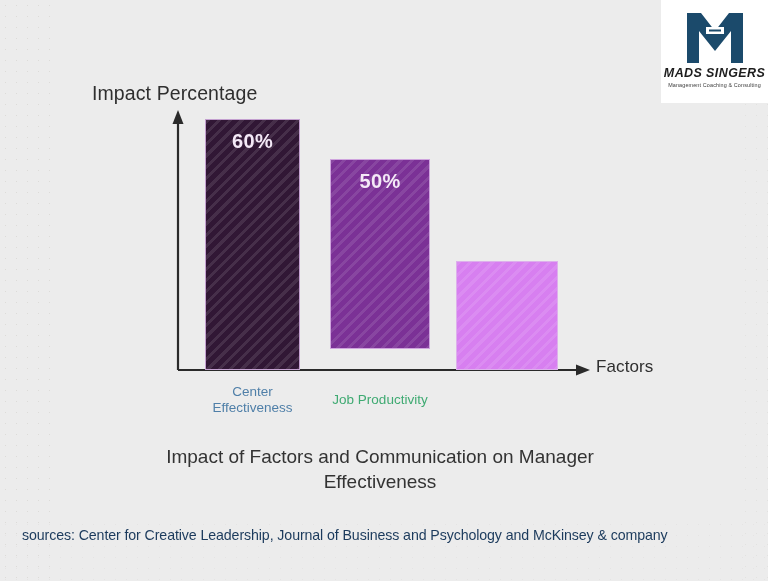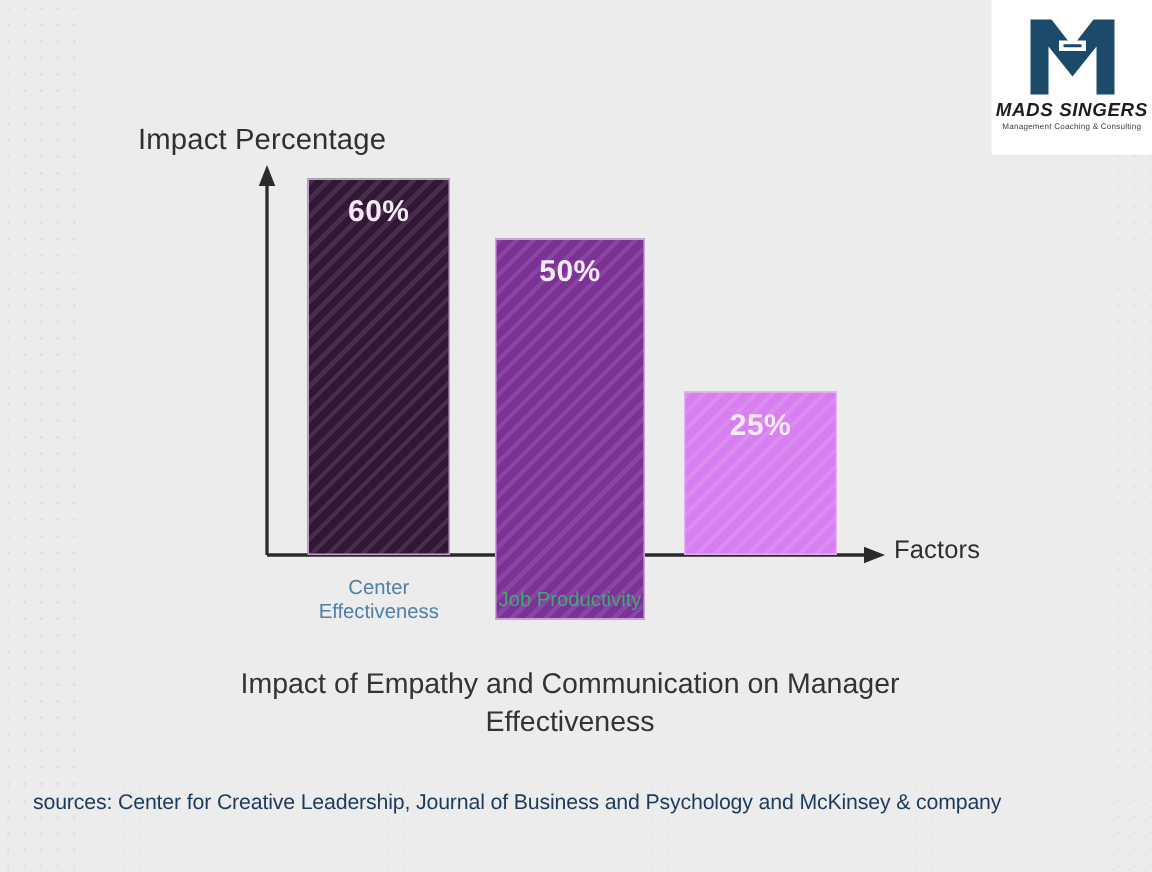--- a/index.html
+++ b/index.html
@@ -223,34 +223,33 @@
 
       <line x1="178" y1="370" x2="580" y2="370" stroke="#2a2a2a" stroke-width="2.2"></line>
       <polygon points="590,370 576,364.5 576,375.5" fill="#2a2a2a"></polygon>
     </svg>
 
     <div class="bar" style="left:205px; top:119px; width:95px; height:251px; background:#311735;">
       <div class="bar-stripes"></div>
       <div class="bar-value" style="top:10px;">60%</div>
     </div>
 
-    <div class="bar" style="left:330px; top:159px; width:100px; height:254px; background:#7b3196;">
+    <div class="bar" style="left:330px; top:159px; width:100px; height:190px; background:#7b3196;">
       <div class="bar-stripes"></div>
       <div class="bar-value" style="top:10px;">50%</div>
     </div>
 
     <div class="bar" style="left:456px; top:261px; width:102px; height:109px; background:#d77ff0;">
       <div class="bar-stripes"></div>
-      <div class="bar-value" style="top:11px;">25%</div>
     </div>
 
     <div class="cat-label" style="left:195px; top:384px; width:115px; color:#4f7fa8;">Center
 Effectiveness</div>
 
     <div class="cat-label" style="left:316px; top:392px; width:128px; color:#3faa72;">Job Productivity</div>
 
 
-    <div id="chart-caption">Impact of Empathy and Communication on Manager Effectiveness</div>
+    <div id="chart-caption">Impact of Factors and Communication on Manager Effectiveness</div>
   </div>
 
   <div id="sources">sources: Center for Creative Leadership, Journal of Business and Psychology and McKinsey &amp; company</div>
 
 </div>
 
 </body></html>

